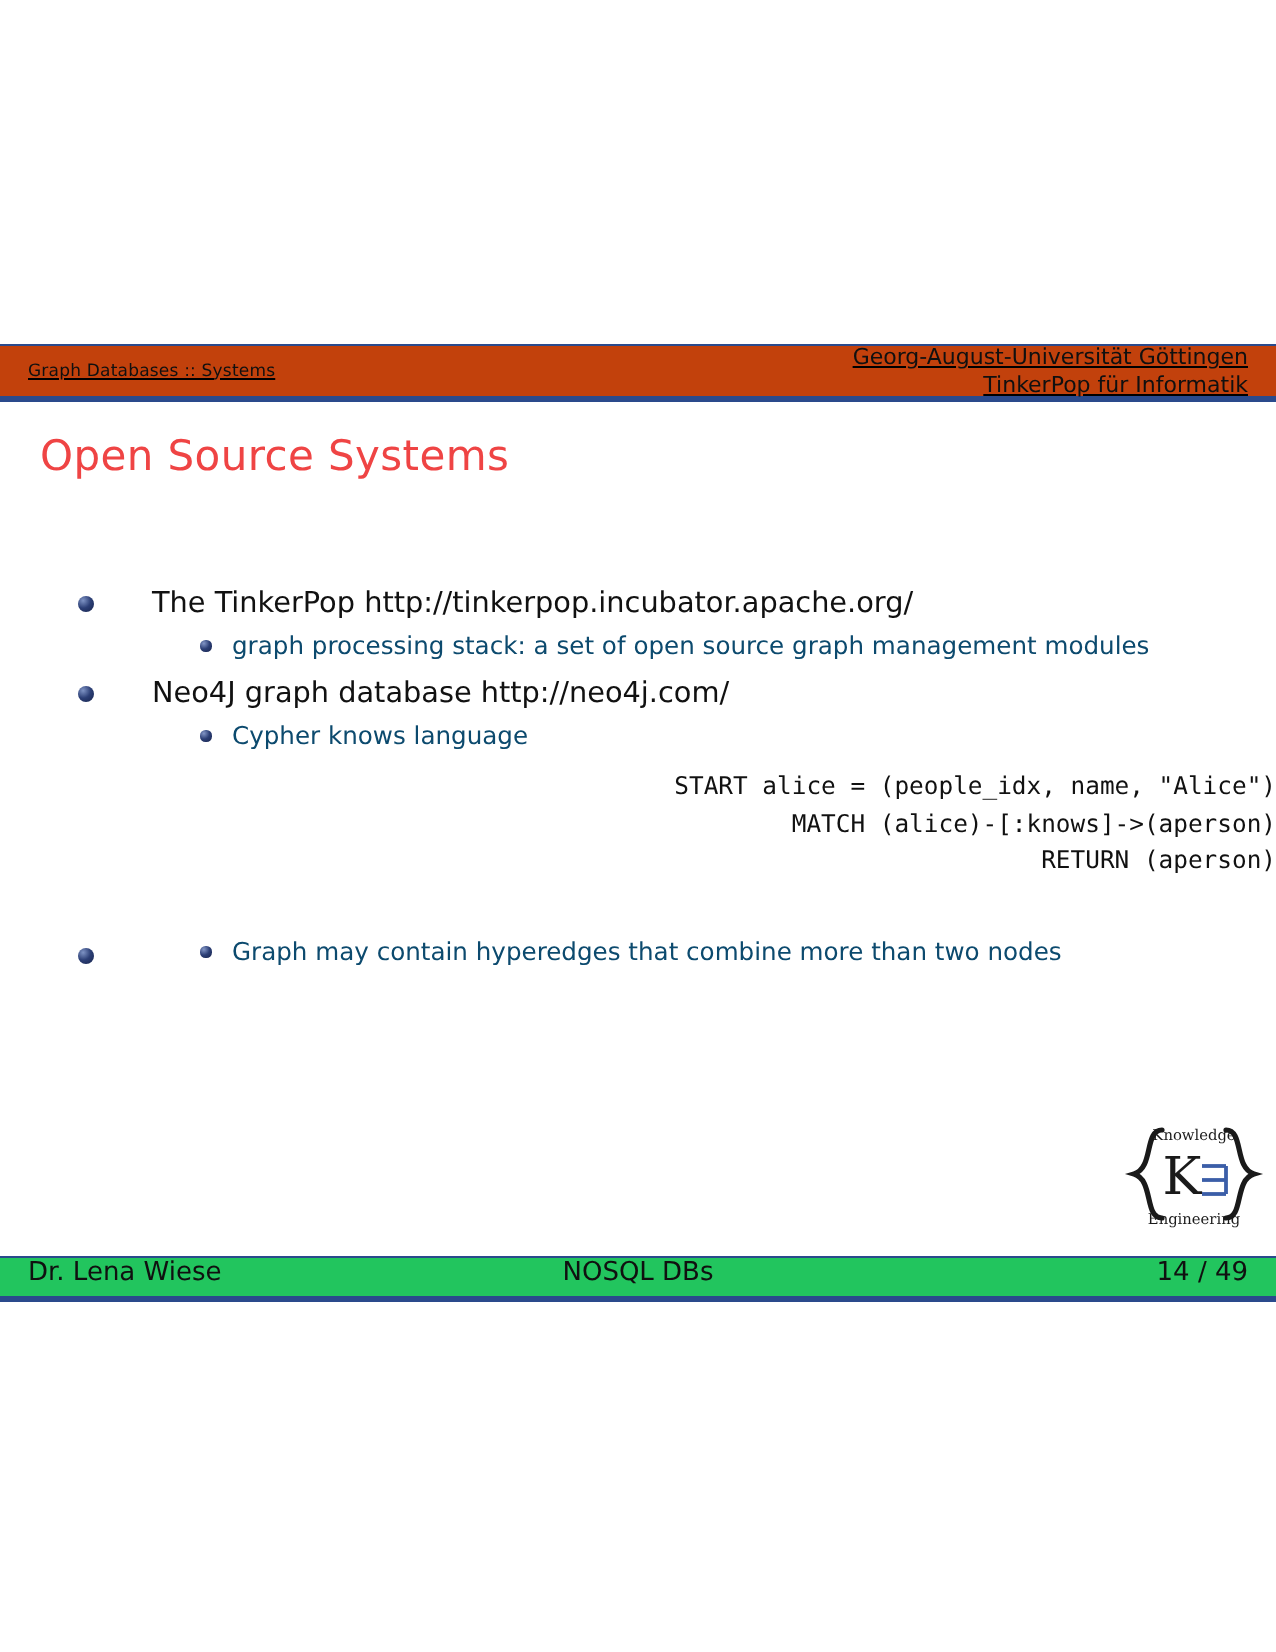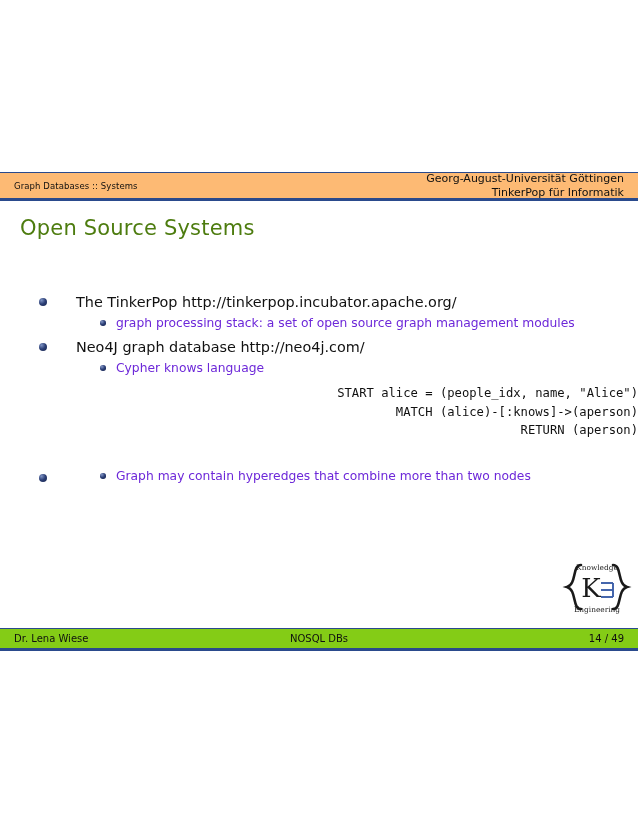--- a/index.html
+++ b/index.html
@@ -43,21 +43,22 @@
     background: #2a4a8c;
     width: 100%;
   }
   .header-bar {
     height: 25px;
     display: flex;
     align-items: center;
     justify-content: space-between;
     padding: 0 14px;
     box-sizing: border-box;
-    background: #fdba74;
+    background: #c2410c;
+    text-decoration: underline;
   }
   .header-left {
     font-size: 8.5px;
     color: #101010;
     letter-spacing: 0.1px;
     white-space: nowrap;
   }
   .header-right {
     text-align: right;
     font-size: 11px;
@@ -65,21 +66,21 @@
     line-height: 1.22;
     white-space: nowrap;
   }
 
   
   .frame-title {
     position: absolute;
     left: 20px;
     top: 216px;
     font-size: 21px;
-    color: #4d7c0f;
+    color: #ef4444;
     letter-spacing: 0.2px;
     white-space: nowrap;
   }
 
   
   .body-area {
     position: absolute;
     left: 0;
     top: 292px;
     width: 638px;
@@ -111,21 +112,21 @@
     height: 8px;
     border-radius: 50%;
     background: radial-gradient(circle at 32% 28%, #7e93c4 0%, #2c3f76 48%, #16224a 100%);
   }
   li.l2 {
     position: relative;
     padding-left: 40px;
     margin-bottom: 1px;
     font-size: 12.3px;
     line-height: 1.40;
-    color: #6d28d9;
+    color: #0c4a6e;
   }
   li.l2 > .bullet2 {
     position: absolute;
     left: 24px;
     top: 5px;
     width: 5.5px;
     height: 5.5px;
     border-radius: 50%;
     background: radial-gradient(circle at 32% 28%, #8396c6 0%, #2c3f76 48%, #16224a 100%);
   }
@@ -153,25 +154,25 @@
   
   .footer-block {
     position: absolute;
     left: 0;
     top: 628px;
     width: 638px;
   }
   .footer-bar {
     height: 19px;
     display: flex;
-    align-items: center;
+    align-items: flex-start;
     padding: 0 14px;
     box-sizing: border-box;
-    background: #84cc16;
-    font-size: 10px;
+    background: #22c55e;
+    font-size: 13px;
     color: #101010;
   }
   .footer-left { flex: 0 0 auto; width: 33%; text-align: left; white-space: nowrap; }
   .footer-center { flex: 1 1 auto; text-align: center; white-space: nowrap; }
   .footer-right { flex: 0 0 auto; width: 33%; text-align: right; white-space: nowrap; }
 </style>
 </head>
 <body>
 
 <div class="slide">

